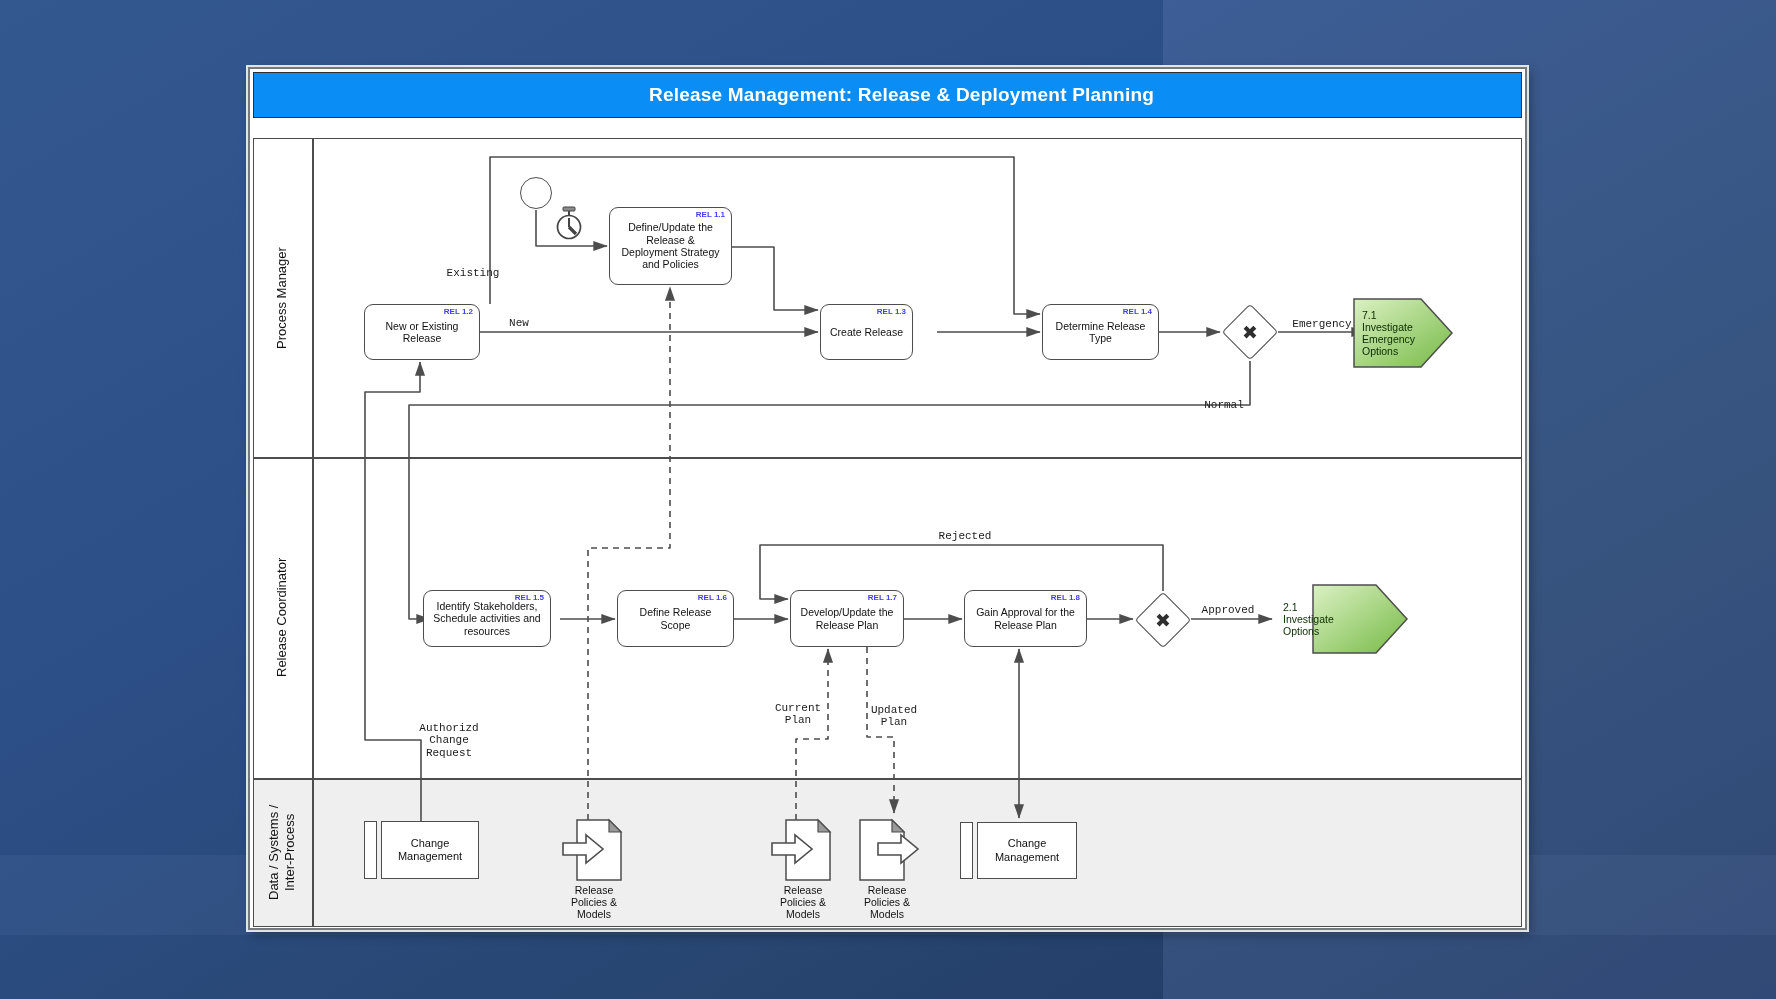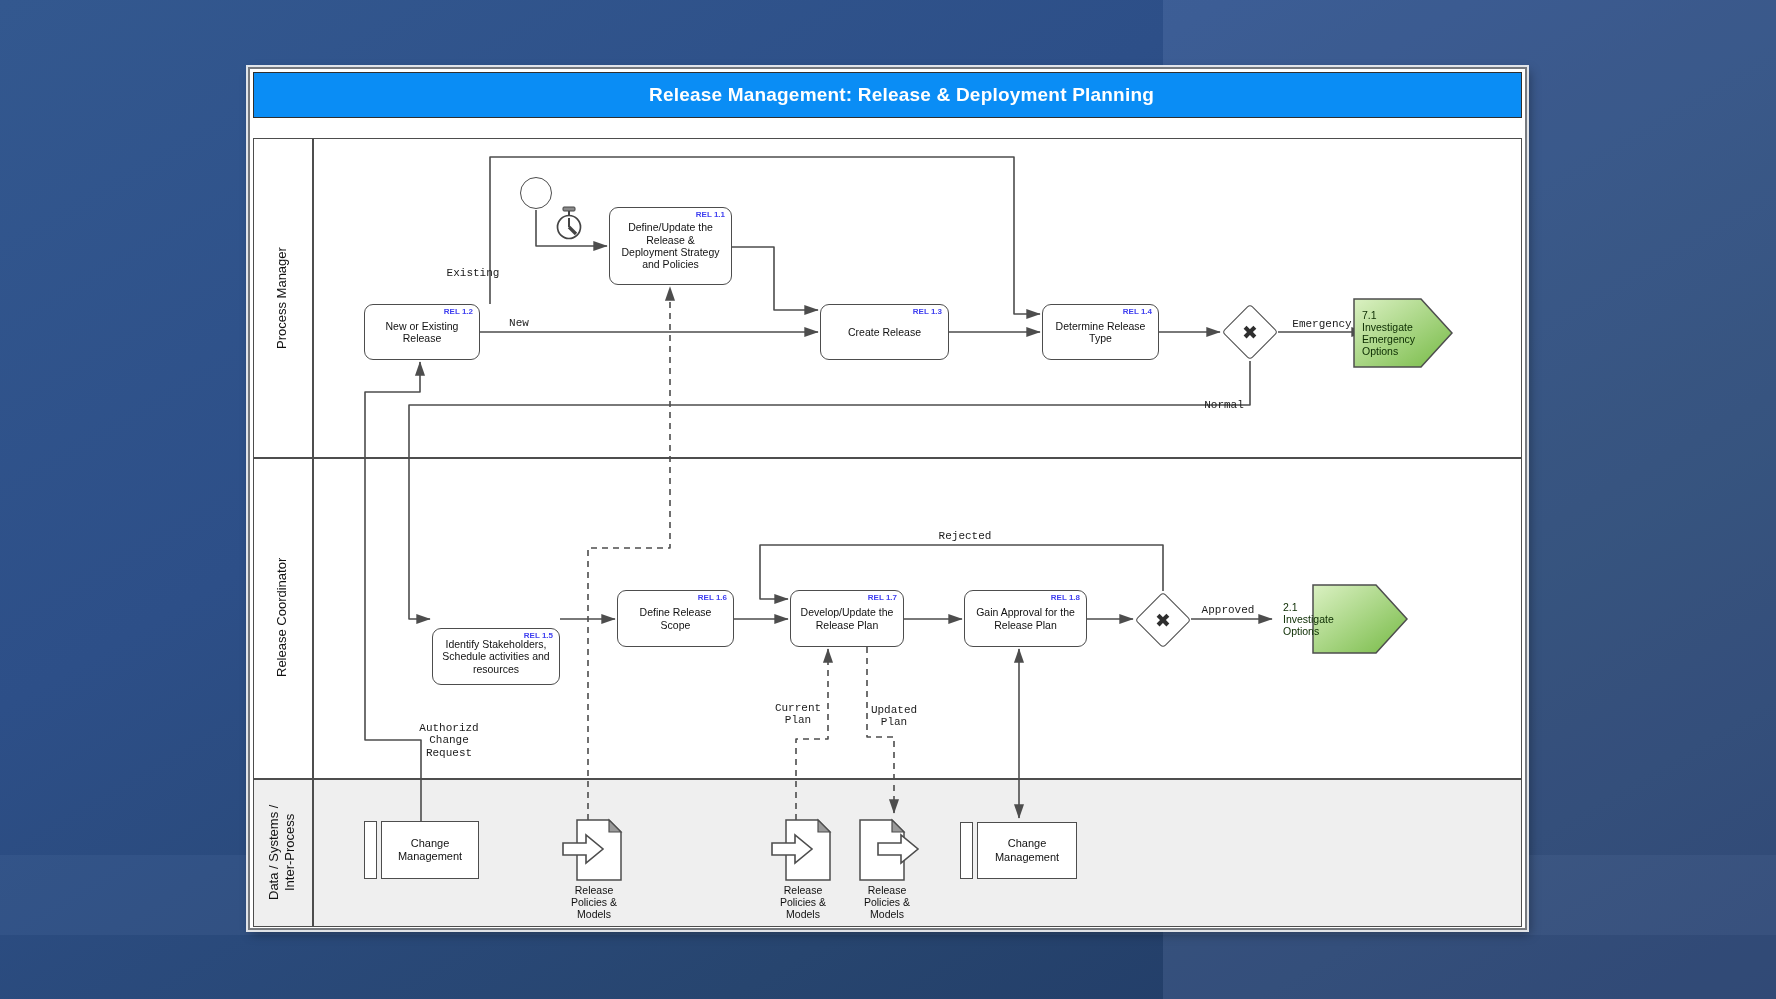--- a/index.html
+++ b/index.html
@@ -117,21 +117,21 @@
   </svg>
 
   <div class="task" style="left:359px;top:138px;width:123px;height:78px;">
     <span class="relid">REL 1.1</span>
     <span>Define/Update the Release &amp; Deployment Strategy and Policies</span>
   </div>
   <div class="task" style="left:114px;top:235px;width:116px;height:56px;">
     <span class="relid">REL 1.2</span>
     <span>New or Existing Release</span>
   </div>
-  <div class="task" style="left:570px;top:235px;width:129px;height:56px;">
+  <div class="task" style="left:570px;top:235px;width:93px;height:56px;">
     <span class="relid">REL 1.3</span>
     <span>Create Release</span>
   </div>
   <div class="task" style="left:792px;top:235px;width:117px;height:56px;">
     <span class="relid">REL 1.4</span>
     <span>Determine Release Type</span>
   </div>
   <div class="gw" style="left:980px;top:243px;">
     <div class="dia"></div>
     <div class="x">✖</div>
@@ -145,21 +145,21 @@
       </linearGradient>
         </defs>
       <polygon points="1,1 68,1 99,35 68,69 1,69" fill="url(#g1)" style="stroke:var(--line)" stroke-width="1.5"></polygon>
     </svg>
     <div class="txt">7.1
 Investigate
 Emergency
 Options</div>
   </div>
 
-  <div class="task" style="left:182px;top:521px;width:128px;height:57px;margin-top:38px;">
+  <div class="task" style="left:173px;top:521px;width:128px;height:57px;">
     <span class="relid">REL 1.5</span>
     <span>Identify Stakeholders, Schedule activities and resources</span>
   </div>
   <div class="task" style="left:367px;top:521px;width:117px;height:57px;">
     <span class="relid">REL 1.6</span>
     <span>Define Release Scope</span>
   </div>
   <div class="task" style="left:540px;top:521px;width:114px;height:57px;">
     <span class="relid">REL 1.7</span>
     <span>Develop/Update the Release Plan</span>

